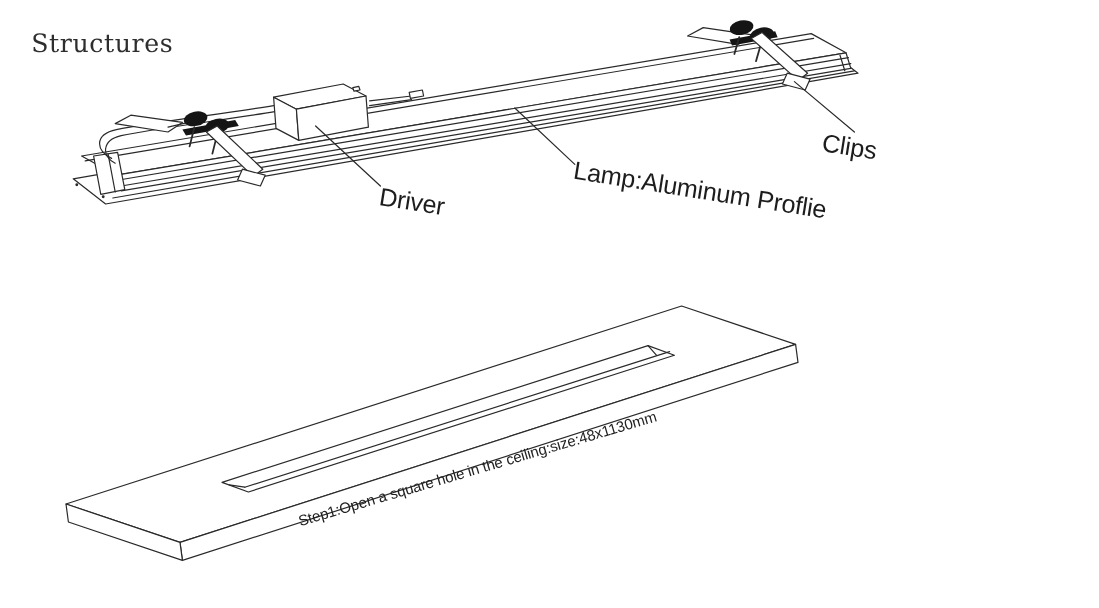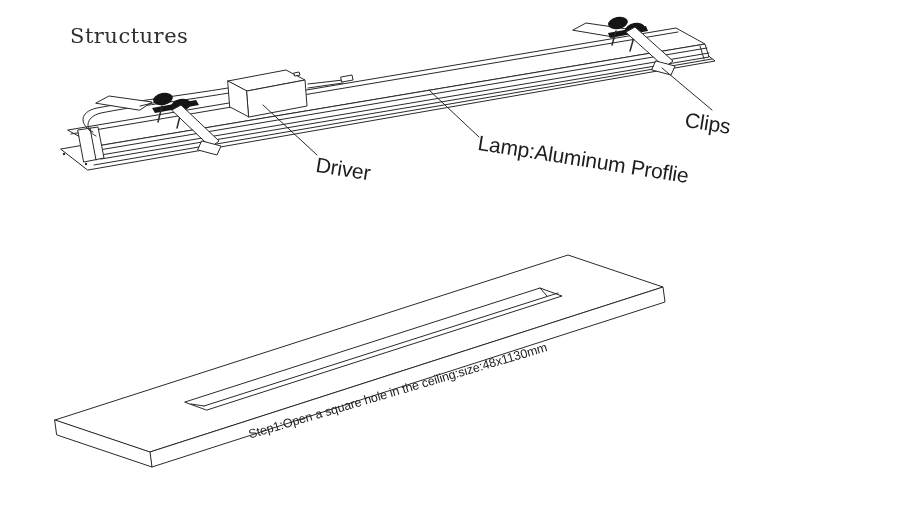--- a/index.html
+++ b/index.html
@@ -4,21 +4,21 @@
 <style>
   html,body{margin:0;padding:0;background:#fff;}
   .canvas{
     position:relative;width:916px;height:507px;background:#fff;overflow:hidden;
     font-family:"Liberation Sans",sans-serif;
   }
   svg.lineart{position:absolute;left:0;top:0;}
   .page-title{
     position:absolute;left:26px;top:24px;
     font-family:"DejaVu Serif","Liberation Serif",serif;
-    font-size:21px;color:#2e2e2e;letter-spacing:.5px;white-space:nowrap;margin-left:44px;
+    font-size:21px;color:#2e2e2e;letter-spacing:.5px;white-space:nowrap;
   }
   .callout{
     position:absolute;color:#1d1d1d;font-size:21px;white-space:nowrap;
     transform-origin:left top;letter-spacing:-.2px;
   }
   .callout.driver{left:318px;top:153px;transform:rotate(9deg);}
   .callout.lamp{left:480px;top:131px;transform:rotate(9deg);}
   .callout.clips{left:687px;top:108px;transform:rotate(9deg);}
   .step-caption{
     position:absolute;left:247px;top:428px;color:#222;font-size:12.5px;

